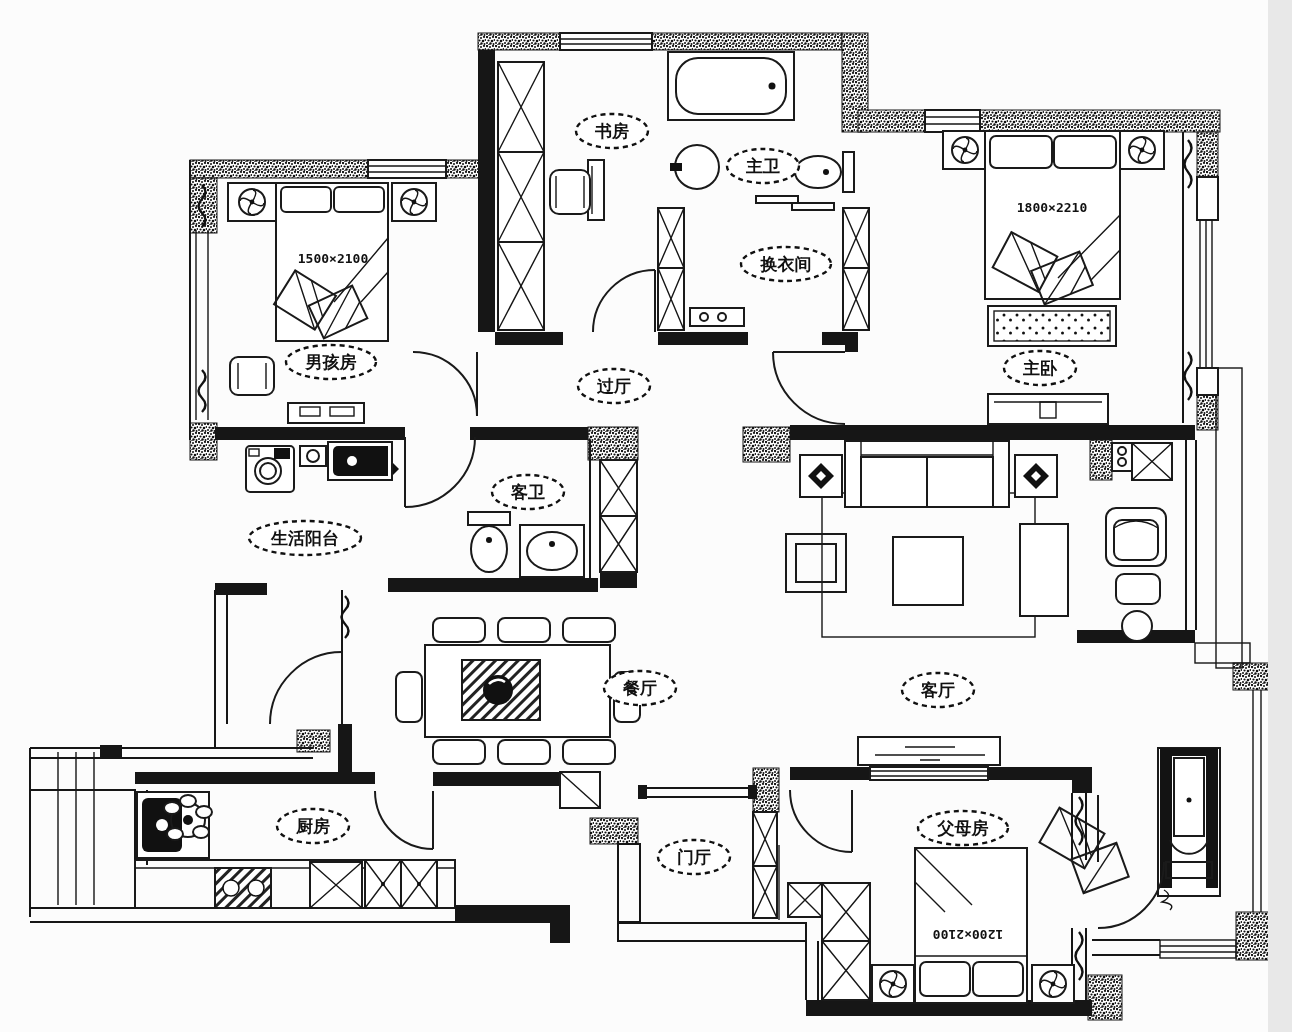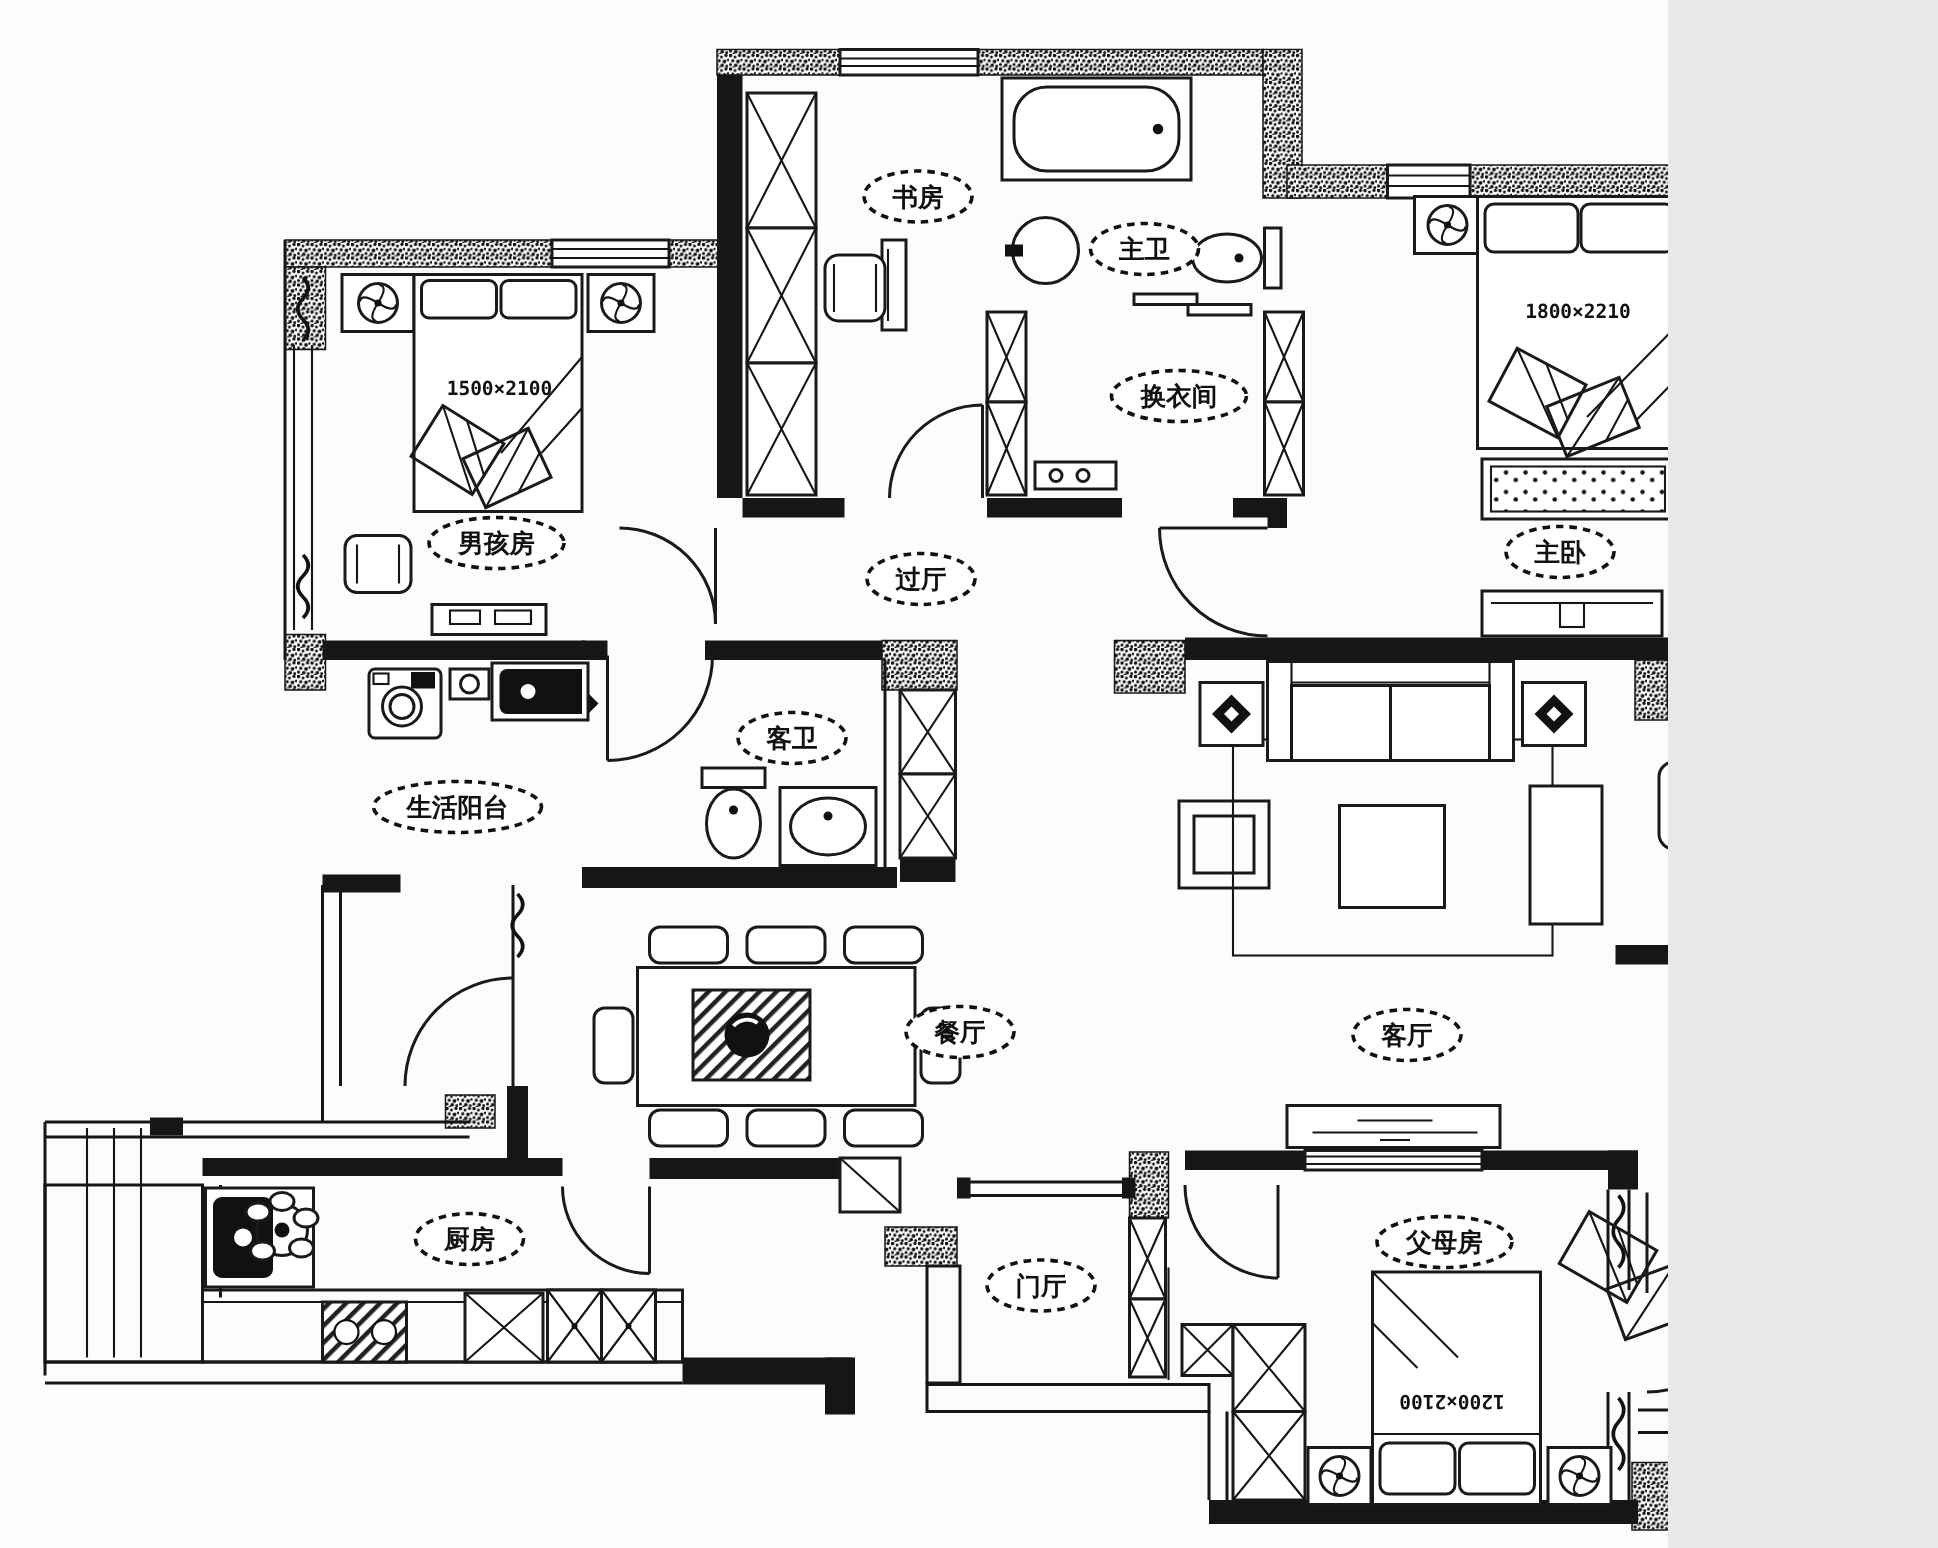--- a/index.html
+++ b/index.html
@@ -1,16 +1,16 @@
 <!DOCTYPE html>
 <html><head>
 <meta charset="utf-8">
 <style>
   html,body{margin:0;padding:0;background:#e8e8e8;}
-  #stage{width:1112px;height:1032px;background:#fdba74;position:relative;overflow:hidden;
+  #stage{width:1268px;height:1032px;background:#fdba74;position:relative;overflow:hidden;
          font-family:"Liberation Sans","DejaVu Sans",sans-serif;}
   svg{display:block}
   .w   {fill:#161616;stroke:none}
   .spk {fill:url(#spk);stroke:#161616;stroke-width:1}
   .ln  {stroke:#161616;stroke-width:2;fill:none}
   .thin{stroke:#161616;stroke-width:1.4;fill:none}
   .furn{stroke:#1a1a1a;stroke-width:2;fill:#ffffff}
   .fno {stroke:#1a1a1a;stroke-width:2;fill:none}
   .door{stroke:#1a1a1a;stroke-width:2;fill:none}
   .wavy{stroke:#111;stroke-width:2.4;fill:none}

